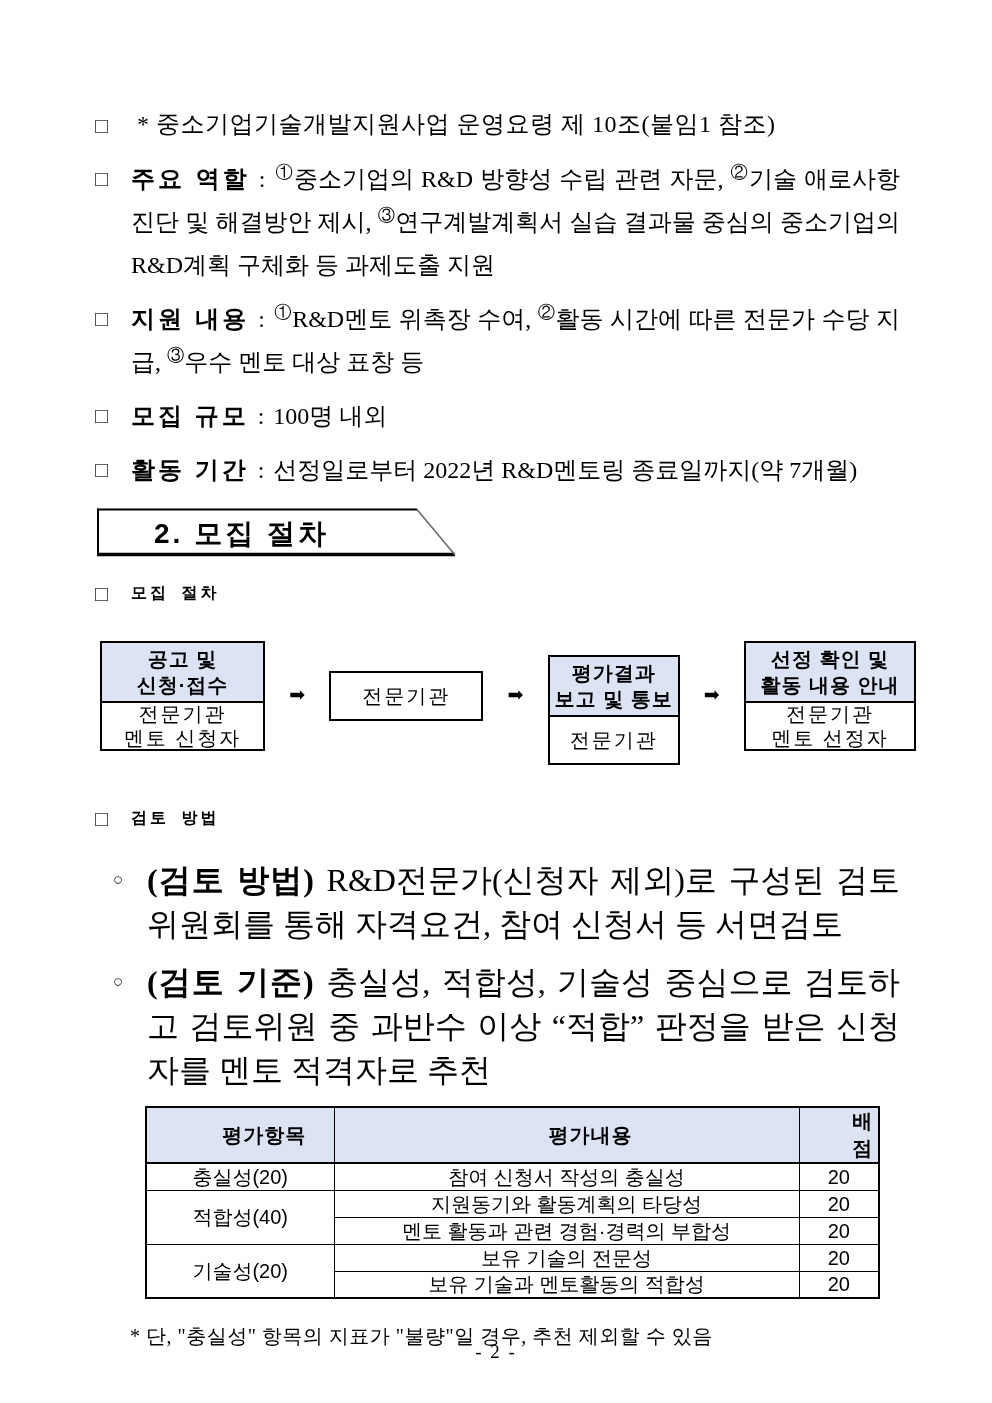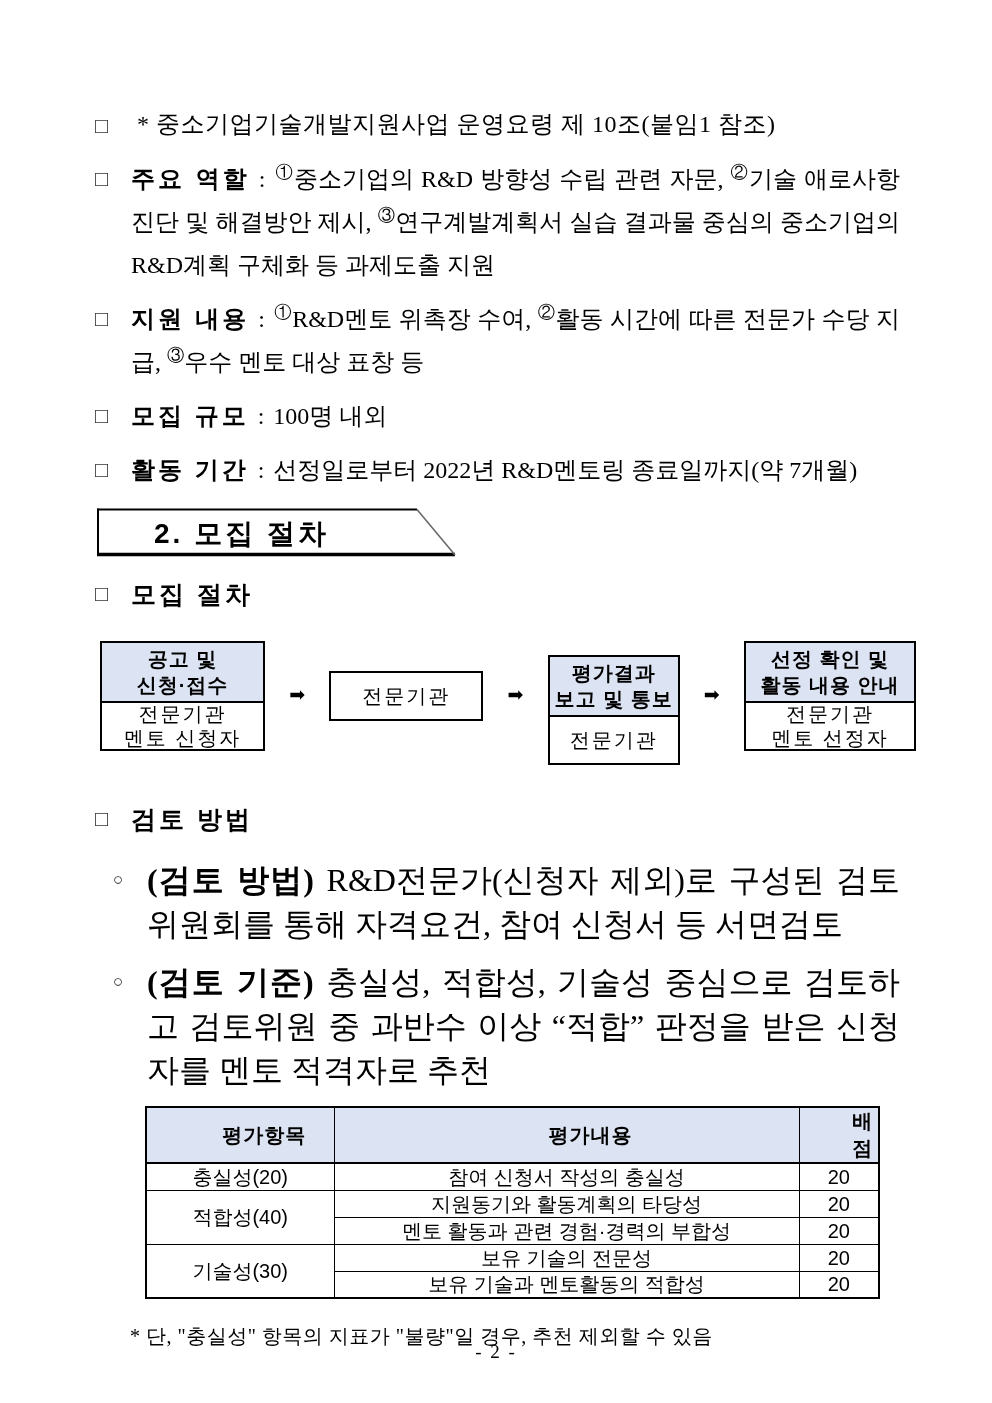--- a/index.html
+++ b/index.html
@@ -38,21 +38,21 @@
     position:absolute;left:17px;top:7px;
     font-family:var(--sans);font-weight:bold;font-size:28px;letter-spacing:3px;margin-left:40px;
   }
 
   
   .subsec{display:flex;align-items:flex-start;margin-top:19px;}
   .subsec .marker{
     width:36px;flex:0 0 36px;font-family:var(--sans);font-size:22px;line-height:36px;color:#333;
   }
   .subsec .sublabel{
-    font-family:Liberation Sans, sans-serif;font-weight:bold;font-size:25px;line-height:36px;letter-spacing:3px;
+    font-family:Liberation Mono, monospace;font-weight:bold;font-size:16px;line-height:36px;letter-spacing:3px;
   }
 
   
   .flow{
     margin:15px 0 0 5px;width:816px;
     display:flex;justify-content:space-between;align-items:center;
   }
   .flow-box{border:2px solid #000;background:#fff;font-family:var(--sans);text-align:center;}
   .flow-box.w1{width:165px;}
   .flow-box.w2{width:154px;}
@@ -239,21 +239,21 @@
       <tr>
         <td rowspan="2">적합성(40)</td>
         <td>지원동기와 활동계획의 타당성</td>
         <td>20</td>
       </tr>
       <tr>
         <td>멘토 활동과 관련 경험·경력의 부합성</td>
         <td>20</td>
       </tr>
       <tr>
-        <td rowspan="2">기술성(30)</td>
+        <td rowspan="2">기술성(20)</td>
         <td>보유 기술의 전문성</td>
         <td>20</td>
       </tr>
       <tr>
         <td>보유 기술과 멘토활동의 적합성</td>
         <td>20</td>
       </tr>
     </tbody>
   </table>
 

